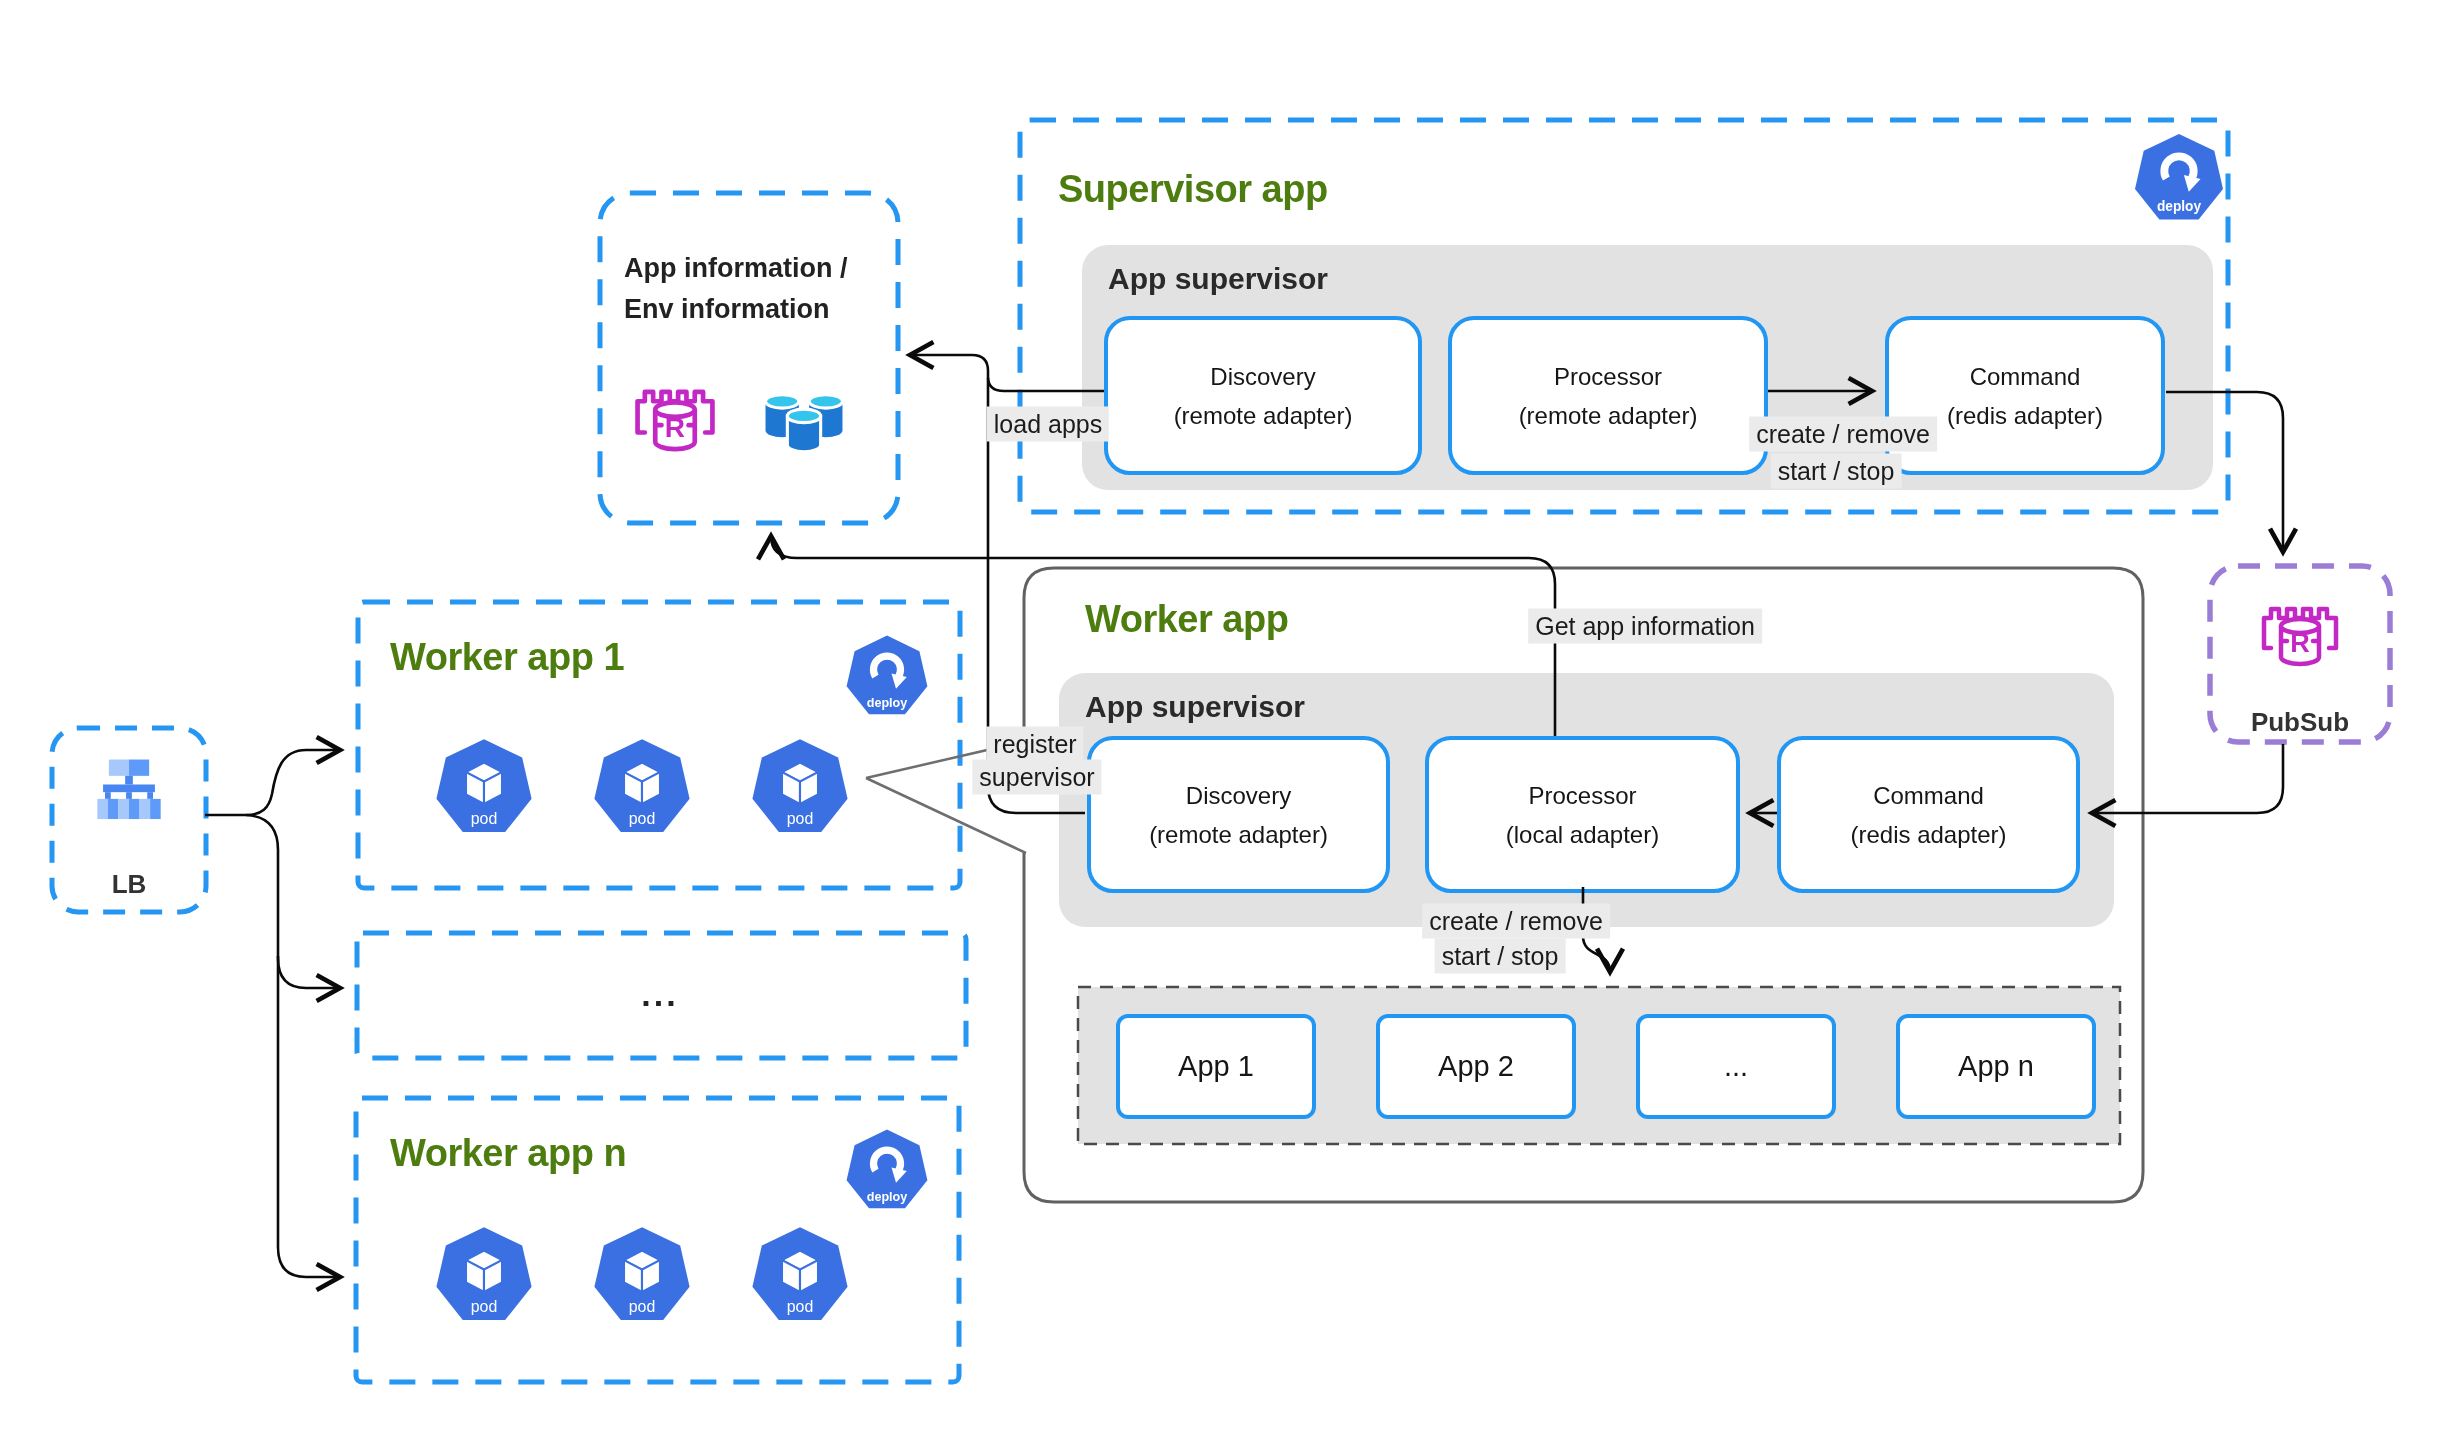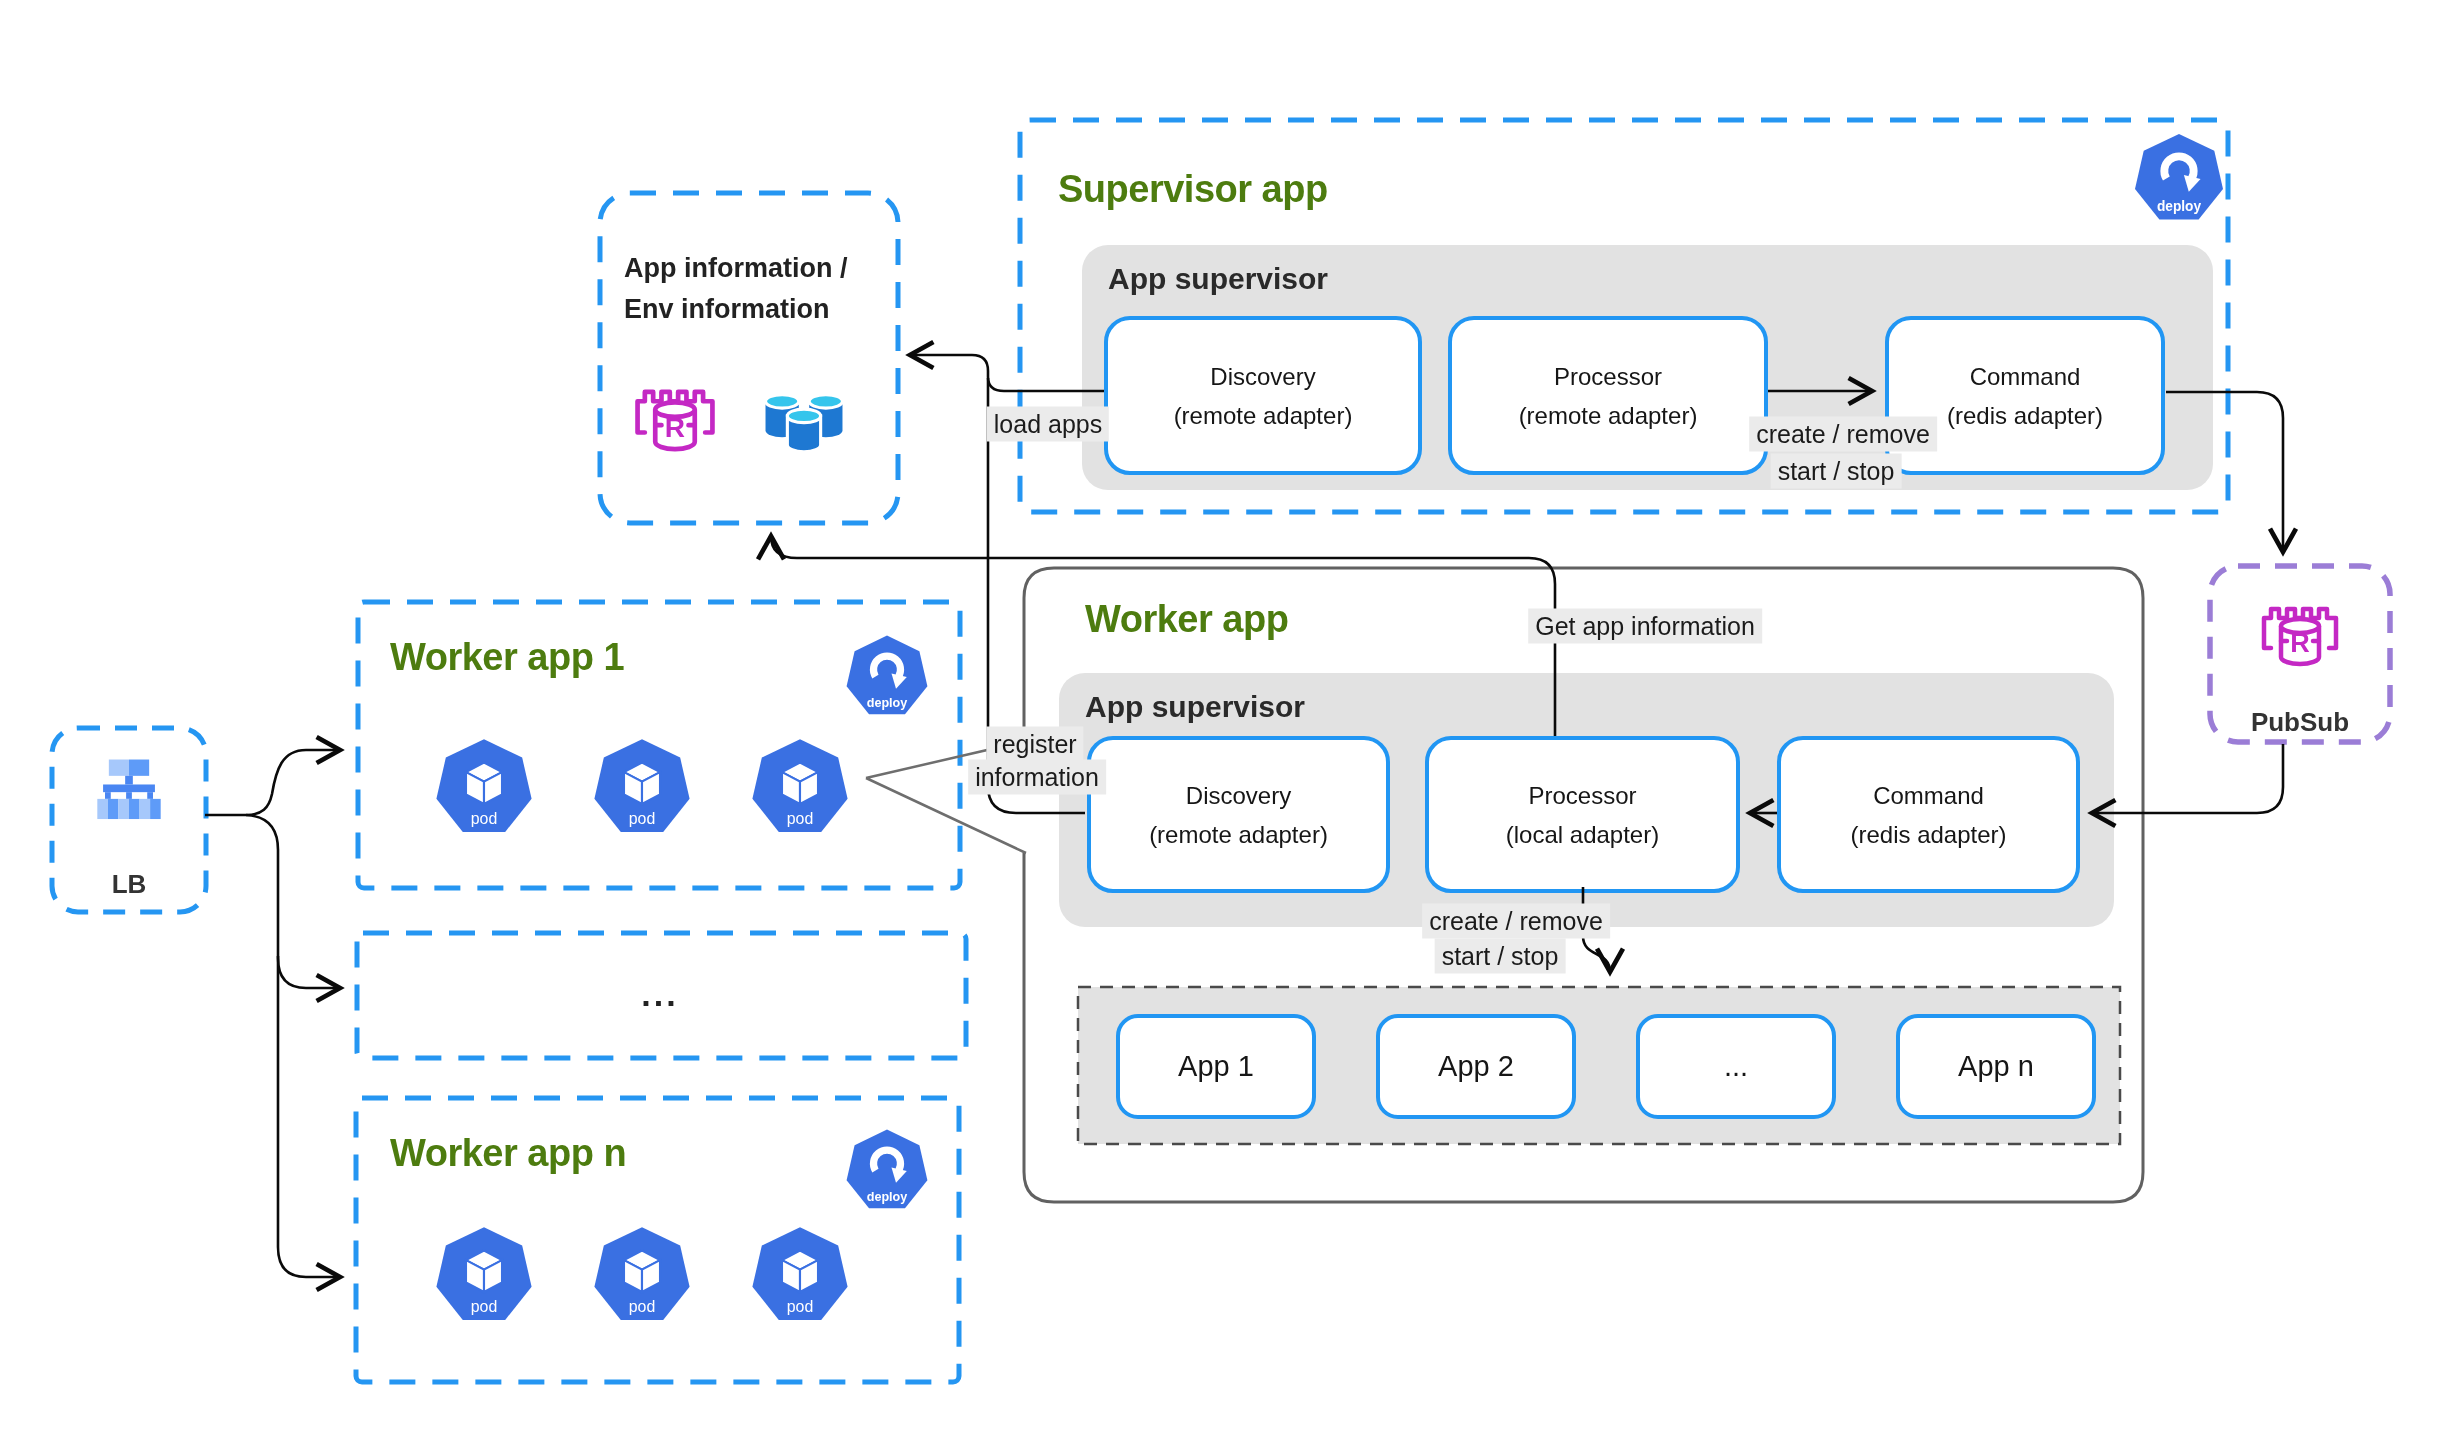--- a/index.html
+++ b/index.html
@@ -10,21 +10,21 @@
   #stage svg{position:absolute;left:0;top:0;}
   .abs{position:absolute;font-weight:bold;}
   .title{font-size:38px;font-weight:700;color:#4d7c0f;letter-spacing:-0.5px;white-space:nowrap;}
   .group-label{font-size:30px;color:#2a2a2a;white-space:nowrap;text-align:right;}
   .component{
     position:absolute;background:#fff;border:4px solid #2196f3;border-radius:26px;
     display:flex;flex-direction:column;align-items:center;justify-content:center;
     font-size:24px;line-height:39px;color:#161616;text-align:center;z-index:2;
   }
   .appbox{
-    position:absolute;background:#fff;border:4px solid #2196f3;border-radius:22px;
+    position:absolute;background:#fff;border:4px solid #2196f3;border-radius:12px;
     display:flex;align-items:center;justify-content:center;font-size:29px;color:#161616;z-index:2;
   }
   .edge-label{
     position:absolute;background:#ebebeb;color:#1b1b1b;font-size:25px;line-height:33px;
     padding:1px 7px;white-space:nowrap;transform:translate(-50%,-50%);z-index:6;
   }
   .caption{font-size:26px;color:#333;white-space:nowrap;transform:translate(-50%,0);text-align:center;margin-top:15px;}
   .info-text{font-size:27px;line-height:41px;color:#222;}
   .dots-text{font-size:34px;font-weight:700;color:#222;letter-spacing:3px;transform:translate(-50%,-50%);}
   .z2{z-index:2;}
@@ -252,17 +252,17 @@
       <path d="M 246,815 C 266,816 278,826 278,850 V 958 Q 278,988 306,988 H 340" marker-end="url(#arr)"></path>
       <path d="M 278,956 V 1247 Q 278,1277 306,1277 H 340" marker-end="url(#arr)"></path>
     </g>
   </svg>
 
   <div class="edge-label" style="left:1048px;top:424px">load apps</div>
   <div class="edge-label" style="left:1843px;top:434px">create / remove</div>
   <div class="edge-label" style="left:1836px;top:471px">start / stop</div>
   <div class="edge-label" style="left:1645px;top:626px">Get app information</div>
   <div class="edge-label" style="left:1035px;top:744px">register</div>
-  <div class="edge-label" style="left:1037px;top:777px">information</div>
+  <div class="edge-label" style="left:1037px;top:777px">supervisor</div>
   <div class="edge-label" style="left:1516px;top:921px">create / remove</div>
   <div class="edge-label" style="left:1500px;top:956px">start / stop</div>
 
 </div>
 
 </body></html>

